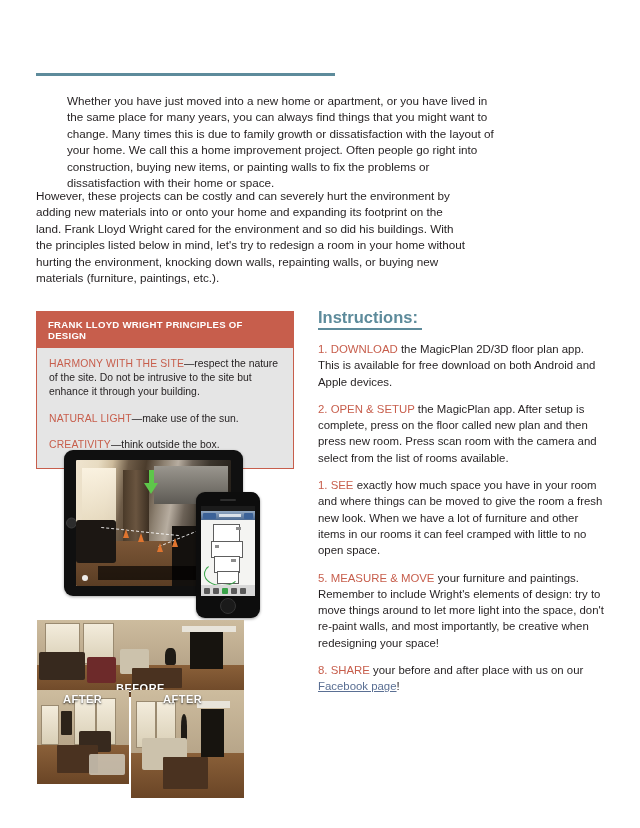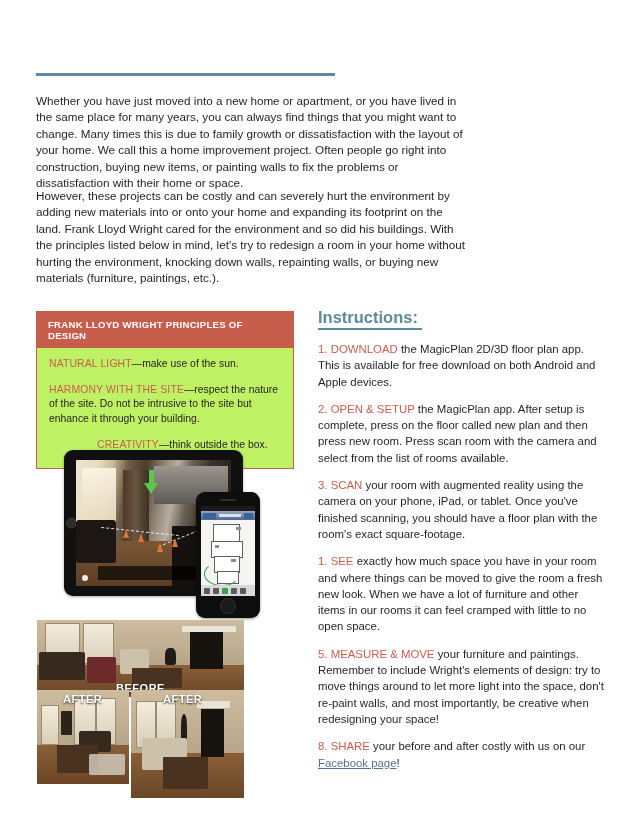--- a/index.html
+++ b/index.html
@@ -54,51 +54,51 @@
 
   
   .intro {
     position: absolute;
     left: 36px;
     width: 432px;
     font-size: 11.7px;
     line-height: 16.4px;
     color: #231f20;
   }
-  .intro.p1 { top: 93px; }
+  .intro.p1 { top: 93px; margin-left: 31px; }
   .intro.p2 { top: 188px; }
 
   
   .principles {
     position: absolute;
     left: 36px;
     top: 311px;
     width: 258px;
     border: 1px solid #c75e4c;
     box-sizing: border-box;
-    background: #bef264;
+    background: #e5e5e5;
   }
   .principles-header {
     background: #c75e4c;
     color: #ffffff;
     font-size: 9.6px;
     font-weight: bold;
     letter-spacing: 0.25px;
     padding: 7px 11px 7px 11px;
   }
   .principles-body {
     padding: 9px 12px 14px 12px;
   }
   .principle {
     font-size: 10.4px;
     line-height: 14.2px;
     color: #231f20;
     margin-bottom: 12px;
   }
-  .principle:last-child { margin-bottom: 2px; margin-left: 48px; }
+  .principle:last-child { margin-bottom: 2px; }
   .principle .lead {
     color: #c75e4c;
     letter-spacing: 0.15px;
   }
 
   
   .instr-title {
     position: absolute;
     left: 318px;
     top: 308px;
@@ -377,52 +377,49 @@
   <div class="title-rule"></div>
 
 
   <div class="intro p1">Whether you have just moved into a new home or apartment, or you have lived in the same place for many years, you can always find things that you might want to change. Many times this is due to family growth or dissatisfaction with the layout of your home. We call this a home improvement project. Often people go right into construction, buying new items, or painting walls to fix the problems or dissatisfaction with their home or space.</div>
   <div class="intro p2">However, these projects can be costly and can severely hurt the environment by adding new materials into or onto your home and expanding its footprint on the land. Frank Lloyd Wright cared for the environment and so did his buildings. With the principles listed below in mind, let's try to redesign a room in your home without hurting the environment, knocking down walls, repainting walls, or buying new materials (furniture, paintings, etc.).</div>
 
   <div class="principles">
     <div class="principles-header">FRANK LLOYD WRIGHT PRINCIPLES OF DESIGN</div>
     <div class="principles-body">
       <div class="principle">
-        <span class="lead">NATURAL LIGHT</span><span>—make use of the sun.</span>
+        <span class="lead">HARMONY WITH THE SITE</span><span>—respect the nature of the site. Do not be intrusive to the site but enhance it through your building.</span>
       </div>
       <div class="principle">
-        <span class="lead">HARMONY WITH THE SITE</span><span>—respect the nature of the site. Do not be intrusive to the site but enhance it through your building.</span>
+        <span class="lead">NATURAL LIGHT</span><span>—make use of the sun.</span>
       </div>
       <div class="principle">
         <span class="lead">CREATIVITY</span><span>—think outside the box.</span>
       </div>
     </div>
   </div>
 
   <div class="instr-title">Instructions:</div>
   <div class="instr-rule"></div>
 
   <div class="steps">
     <div class="step">
       <span class="lead">1. DOWNLOAD</span><span> the MagicPlan 2D/3D floor plan app. This is available for free download on both Android and Apple devices.</span>
     </div>
     <div class="step">
       <span class="lead">2. OPEN &amp; SETUP</span><span> the MagicPlan app. After setup is complete, press on the floor called new plan and then press new room. Press scan room with the camera and select from the list of rooms available.</span>
     </div>
     <div class="step">
-      <span class="lead">3. SCAN</span><span> your room with augmented reality using the camera on your phone, iPad, or tablet. Once you've finished scanning, you should have a floor plan with the room's exact square-footage.</span>
-    </div>
-    <div class="step">
       <span class="lead">1. SEE</span><span> exactly how much space you have in your room and where things can be moved to give the room a fresh new look. When we have a lot of furniture and other items in our rooms it can feel cramped with little to no open space.</span>
     </div>
     <div class="step">
       <span class="lead">5. MEASURE &amp; MOVE</span><span> your furniture and paintings. Remember to include Wright's elements of design: try to move things around to let more light into the space, don't re-paint walls, and most importantly, be creative when redesigning your space!</span>
     </div>
     <div class="step">
-      <span class="lead">8. SHARE</span><span> your before and after costly with us on our </span><a class="link" href="#">Facebook page</a><span>!</span>
+      <span class="lead">8. SHARE</span><span> your before and after place with us on our </span><a class="link" href="#">Facebook page</a><span>!</span>
     </div>
   </div>
 
   <div class="devices">
 
     <div class="tablet">
       <div class="tablet-home"></div>
       <div class="tablet-screen">
         <div class="tab-window"></div>
         <div class="tab-shelf"></div>

